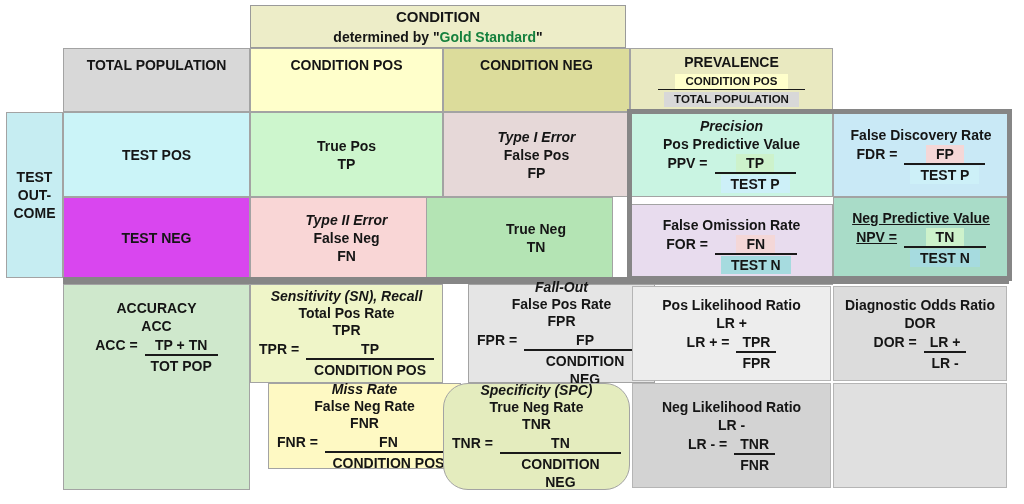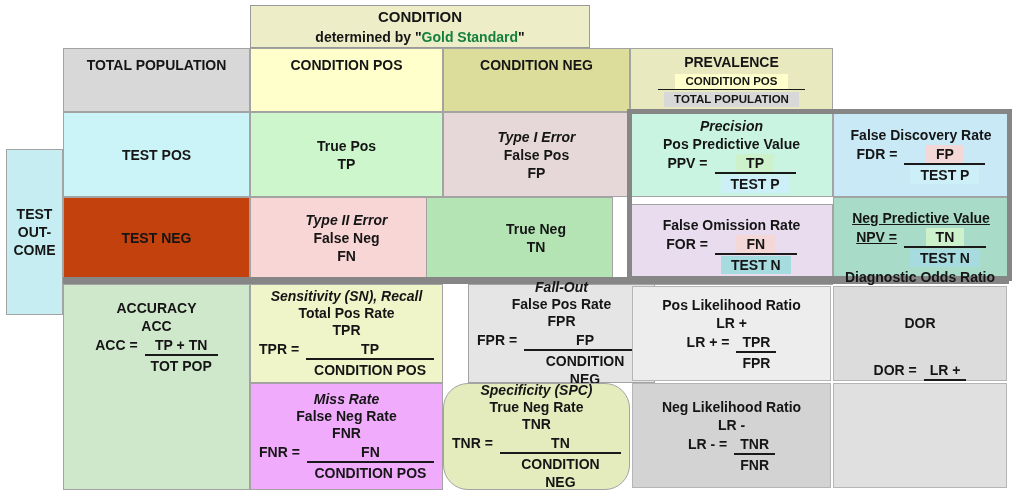--- a/index.html
+++ b/index.html
@@ -3,45 +3,45 @@
 <meta charset="utf-8">
 <style>
   html,body{margin:0;padding:0;background:#ffffff;}
   #stage{position:relative;width:1024px;height:504px;background:#ffffff;
          font-family:"Liberation Sans",sans-serif;font-weight:bold;color:#151515;}
   .cell{position:absolute;box-sizing:border-box;border:1px solid #a3a3a3;
         display:flex;flex-direction:column;align-items:center;justify-content:center;
         text-align:center;font-size:14px;line-height:18px;}
   .it{font-style:italic;}
   
-  .c-condhdr{left:250px;top:5px;width:340px;height:43px;background:#ededc8;border-color:#9a9a9a;}
+  .c-condhdr{left:250px;top:5px;width:376px;height:43px;background:#ededc8;border-color:#9a9a9a;}
   .c-totpop {left:63px;top:48px;width:187px;height:64px;background:#d8d8d8;justify-content:flex-start;padding-top:7px;}
   .c-condpos{left:250px;top:48px;width:193px;height:64px;background:#ffffcb;justify-content:flex-start;padding-top:7px;}
   .c-condneg{left:443px;top:48px;width:187px;height:64px;background:#dcdc9b;justify-content:flex-start;padding-top:7px;}
   .c-prev   {left:630px;top:48px;width:203px;height:64px;background:#e9e9c0;justify-content:flex-start;padding-top:4px;}
-  .c-outcome{left:6px;top:112px;width:57px;height:166px;background:#c6edf2;margin-top:37px;}
+  .c-outcome{left:6px;top:112px;width:57px;height:166px;background:#c6edf2;}
   .c-testpos{left:63px;top:112px;width:187px;height:85px;background:#cbf4f8;}
   .c-truepos{left:250px;top:112px;width:193px;height:85px;background:#cdf6cd;}
   .c-falsepos{left:443px;top:112px;width:187px;height:85px;background:#e6d8d8;}
-  .c-testneg{left:63px;top:197px;width:187px;height:81px;background:#c2410c;}
+  .c-testneg{left:63px;top:197px;width:187px;height:81px;background:#d946ef;}
   .c-falseneg{left:250px;top:197px;width:193px;height:81px;background:#f9d6d6;}
   .c-trueneg{left:426px;top:197px;width:187px;height:81px;background:#b4e4b4;padding-left:33px;}
   .c-ppv {left:630px;top:112px;width:203px;height:85px;background:#c9f4e2;}
   .c-fdr {left:833px;top:112px;width:176px;height:85px;background:#c9e9f6;}
   .c-for {left:630px;top:204px;width:203px;height:81px;background:#e8dcee;justify-content:center;}
   .c-npv {left:833px;top:197px;width:176px;height:81px;background:#a9dcc8;text-decoration:underline;}
   .frame{position:absolute;left:627px;top:109px;width:385px;height:172px;border:5px solid #868686;box-sizing:border-box;background:transparent;}
   .bar{position:absolute;left:63px;top:277px;width:946px;height:7px;background:#868686;}
   .c-acc {left:63px;top:284px;width:187px;height:206px;background:#cfe8cc;justify-content:flex-start;padding-top:14px;}
   .c-tpr {left:250px;top:284px;width:193px;height:99px;background:#eff5c8;line-height:17px;}
   .c-fpr {left:468px;top:284px;width:187px;height:99px;background:#e5e5e5;line-height:17px;}
-  .c-fnr {left:250px;top:383px;width:193px;height:107px;background:#f0abfc;line-height:17px;}
+  .c-fnr {left:268px;top:383px;width:193px;height:86px;background:#fef9c3;line-height:17px;}
   .c-tnr {left:443px;top:383px;width:187px;height:107px;background:#e4ecbe;line-height:17px;border-radius:25px;}
   .c-lrpos{left:632px;top:286px;width:199px;height:95px;background:#ededed;border-color:#b5b5b5;}
-  .c-dor {left:833px;top:286px;width:174px;height:95px;background:#dcdcdc;border-color:#b5b5b5;gap:28px;}
+  .c-dor {left:833px;top:286px;width:174px;height:95px;background:#dcdcdc;border-color:#b5b5b5;}
   .c-lrneg{left:632px;top:383px;width:199px;height:105px;background:#d3d3d3;border-color:#b5b5b5;}
   .c-empty{left:833px;top:383px;width:174px;height:105px;background:#e0e0e0;border-color:#b5b5b5;}
   
   .link{color:#15803d;}
   .hdr-title{font-size:15px;line-height:20px;}
   .hdr-sub{font-size:14px;line-height:20px;}
   
   .formula{display:flex;align-items:flex-start;justify-content:center;gap:7px;margin-top:1px;}
   .flabel{line-height:18px;white-space:nowrap;}
   .frac{display:inline-flex;flex-direction:column;align-items:stretch;text-align:center;}

